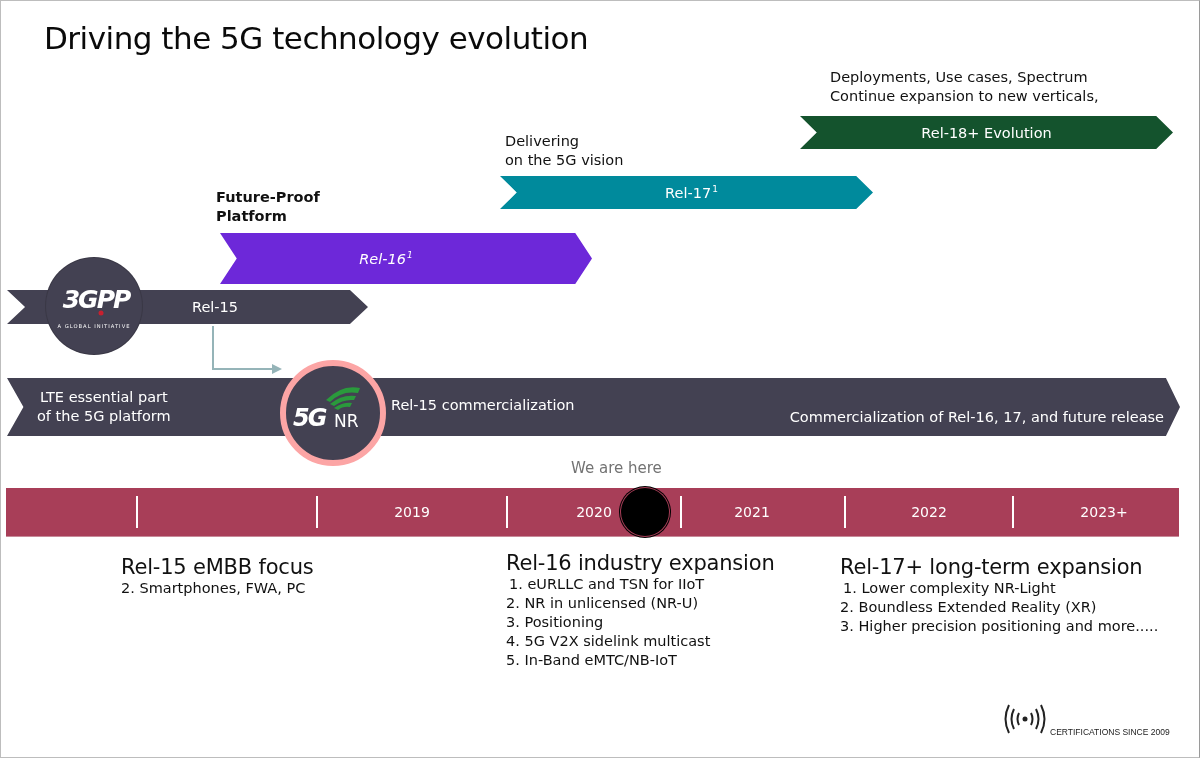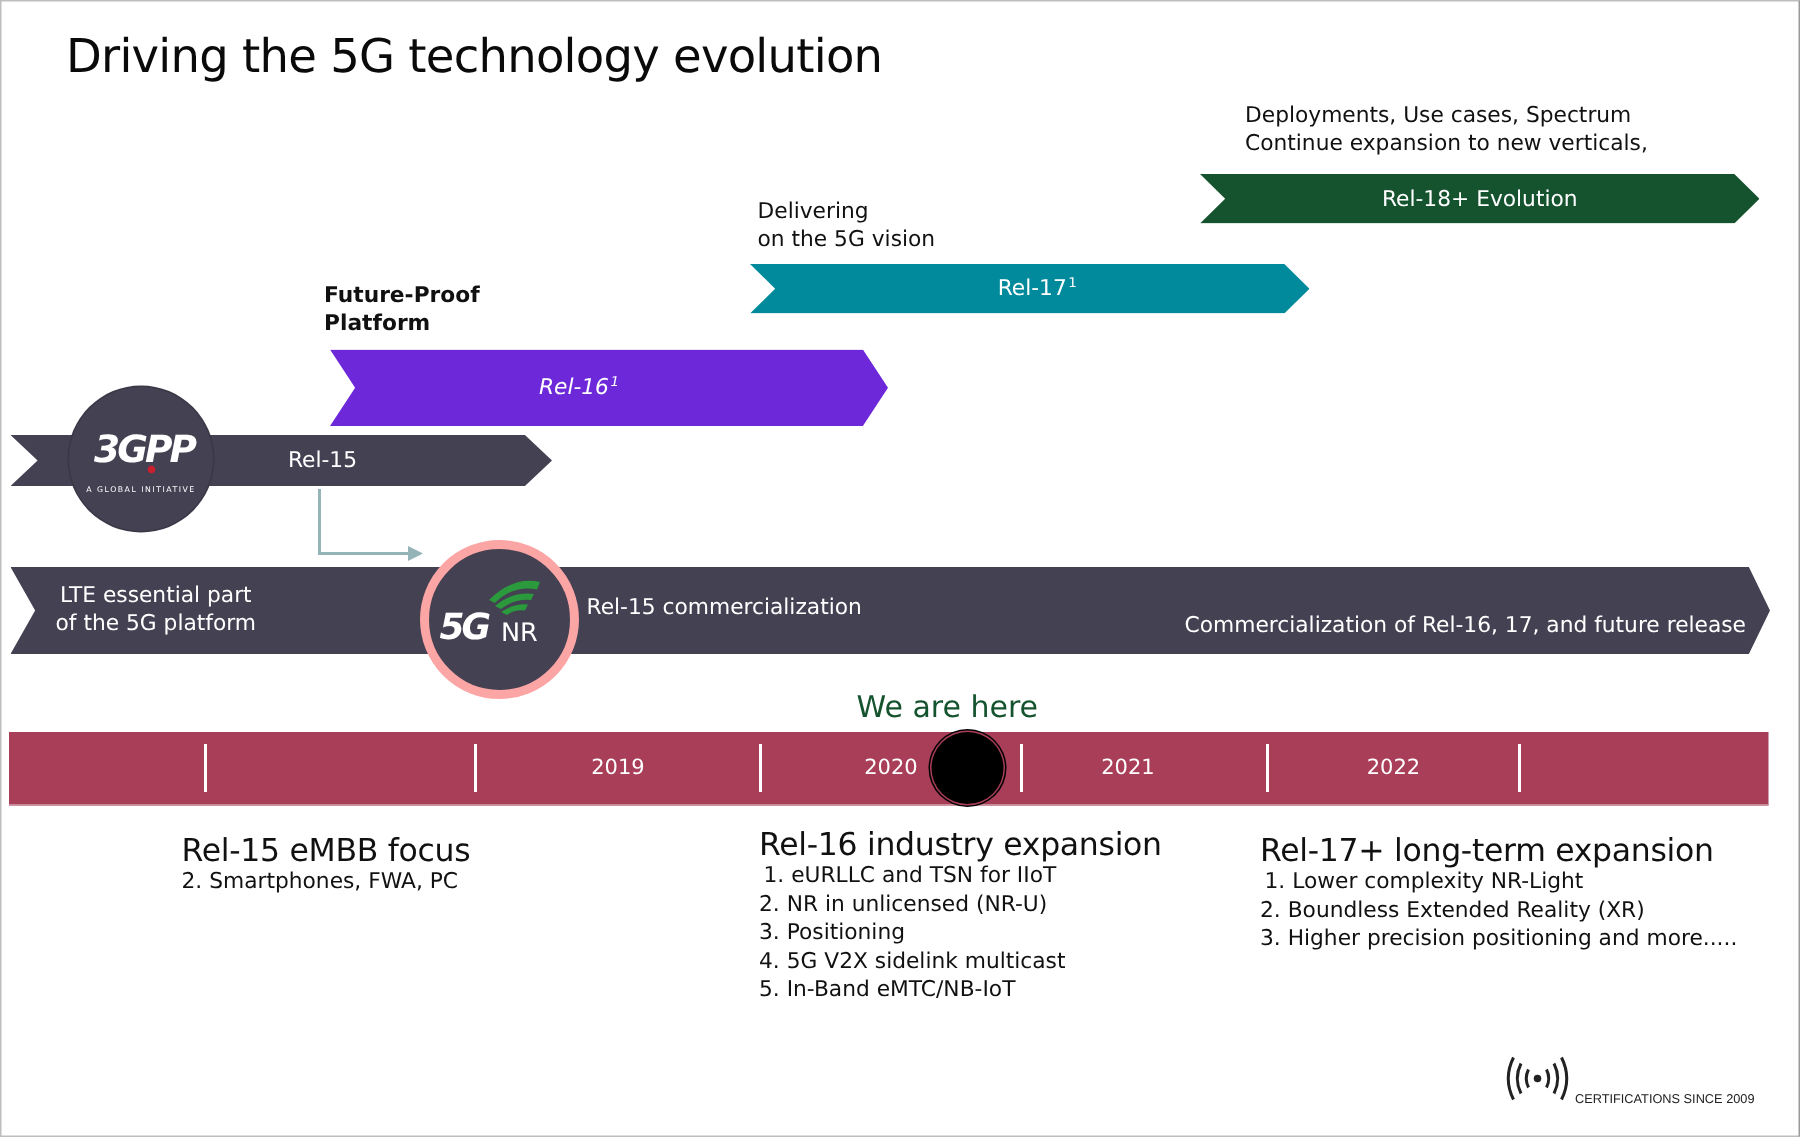--- a/index.html
+++ b/index.html
@@ -25,21 +25,21 @@
       clip-path: polygon(0 0, 95.5% 0, 100% 50%, 95.5% 100%, 0 100%, 4.5% 50%); }
     .arrow-lte { left: 7px; top: 378px; width: 1173px; height: 58px; background: #434152;
       clip-path: polygon(0 0, 98.8% 0, 100% 50%, 98.8% 100%, 0 100%, 1.4% 50%); }
     .sup { font-size: 9px; vertical-align: super; margin-left: 1px; }
     .circle { position: absolute; border-radius: 50%; background: #434152; }
     .gpp-circle { left: 46px; top: 258px; width: 96px; height: 96px; box-shadow: 0 0 0 1px #3a3846; }
     .nr-circle { left: 280px; top: 360px; width: 94px; height: 94px; border: 6px solid #fca5a5; }
     .bend-v { left: 212px; top: 326px; width: 2px; height: 44px; background: #95b4b8; }
     .bend-h { left: 212px; top: 368px; width: 64px; height: 2px; background: #95b4b8; }
     .bend-head { left: 272px; top: 364px; width: 0; height: 0; border-top: 5px solid transparent; border-bottom: 5px solid transparent; border-left: 10px solid #95b4b8; }
-    .here-label { left: 571px; top: 459px; font-size: 20px; color: #14532d; white-space: nowrap; text-align: right; }
+    .here-label { left: 571px; top: 459px; font-size: 15px; color: #737373; white-space: nowrap; text-align: right; }
     .timeline { left: 6px; top: 488px; width: 1173px; height: 48px; background: #a83e58; border-bottom: 1px solid #c78a99; }
     .tick { position: absolute; top: 8px; width: 2px; height: 32px; background: #ffffff; }
     .year { position: absolute; top: 0; height: 48px; line-height: 48px; color: #fff; font-size: 14px; text-align: center; }
     .marker { left: 621px; top: 488px; width: 48px; height: 48px; border-radius: 50%; background: #000; box-shadow: 0 0 0 1px #a83e58, 0 0 0 2px #000; }
     .section-title { font-size: 21px; color: #111; white-space: nowrap; letter-spacing: -0.2px; }
     .section-list { font-size: 14.5px; line-height: 19px; color: #111; margin: 0; padding: 0; list-style: none; white-space: nowrap; }
     .logo { left: 1002px; top: 700px; width: 178px; height: 40px; }
   </style>
 </head>
 <body>
@@ -112,20 +112,21 @@
   <div class="year" style="left:132px; width:178px;margin-top:36px;">2018</div>
   <div class="tick" style="left:310px;"></div>
   <div class="year" style="left:312px; width:188px;">2019</div>
   <div class="tick" style="left:500px;"></div>
   <div class="year" style="left:548px; width:80px;">2020</div>
   <div class="tick" style="left:674px;"></div>
   <div class="year" style="left:676px; width:140px;">2021</div>
   <div class="tick" style="left:838px;"></div>
   <div class="year" style="left:840px; width:166px;">2022</div>
   <div class="tick" style="left:1006px;"></div>
+  <div class="year" style="left:1008px; width:180px;">2023+</div>
 </div>
 <div class="abs marker"></div>
 
 <div class="abs" style="left:121px; top:555px;">
   <div class="section-title">Rel-15 eMBB focus</div>
   <ul class="section-list">
     <li>2. Smartphones, FWA, PC</li>
   </ul>
 </div>
 

